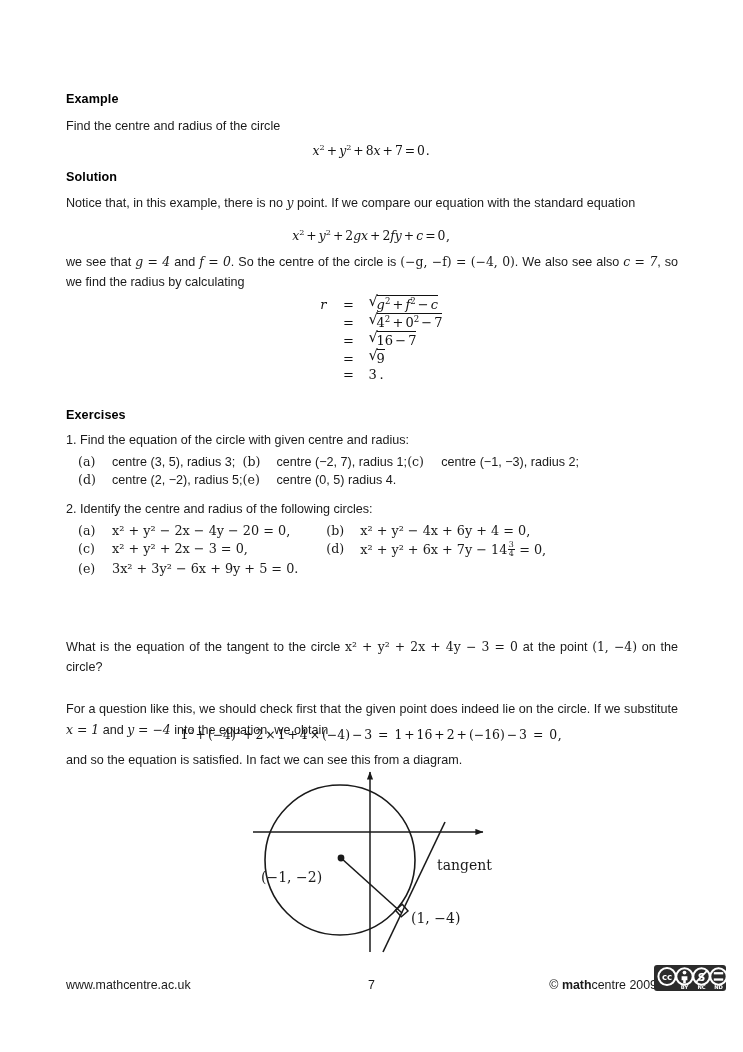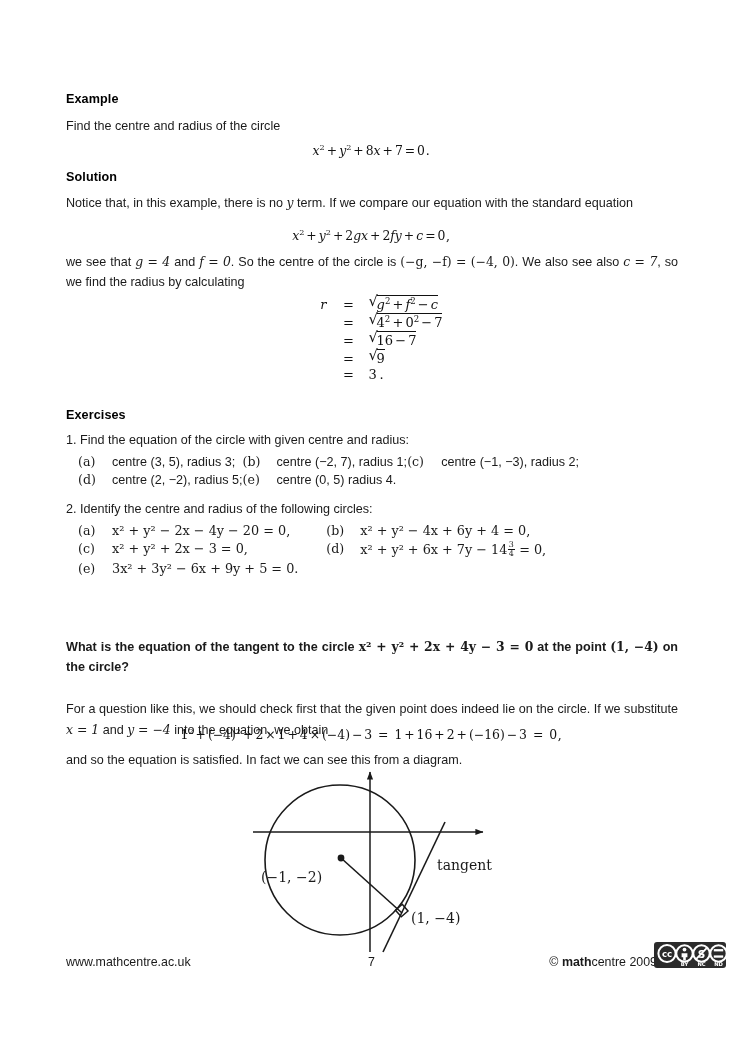--- a/index.html
+++ b/index.html
@@ -72,21 +72,21 @@
   #section-heading{
     position:absolute;left:66px;top:603px;width:620px;
     font-family:"DejaVu Serif", serif;
     font-weight:bold;font-size:20.5px;color:#000;letter-spacing:-0.1px;
   }
 
   
   #diagram{position:absolute;left:205px;top:760px;width:330px;height:195px;}
 
   
-  #footer{position:absolute;left:0;top:955px;width:743px;height:30px;}
+  #footer{position:absolute;left:0;top:978px;width:743px;height:30px;}
   #footer .url{position:absolute;left:66px;top:0;font-size:12.4px;color:#1a1a1a;}
   #footer .pageno{position:absolute;left:0;top:0;width:743px;text-align:center;
                   font-size:12.4px;color:#1a1a1a;}
   #footer .cr{position:absolute;right:86px;top:0;font-size:12.4px;color:#1a1a1a;white-space:nowrap;}
   #footer .cr b{font-weight:bold;}
   #cc-badge{position:absolute;right:17px;top:-13px;}
 </style>
 </head>
 <body>
 
@@ -98,21 +98,21 @@
 
   <div class="disp" style="top:143px;">
     <span class="m"><span class="mi">x</span><sup class="e">2</sup><span class="op">+</span><span class="mi">y</span><sup class="e">2</sup><span class="op">+</span>8<span class="mi">x</span><span class="op">+</span>7<span class="op">=</span>0<span class="thin">.</span></span>
   </div>
 
   <div class="blk hd" style="top:170px;">Solution</div>
 
   <div class="blk para" style="top:193px;">
     <span>Notice that, in this example, there is no</span>
     <span class="m mi">y</span>
-    <span>term. If we compare our equation with the standard equation</span>
+    <span>point. If we compare our equation with the standard equation</span>
   </div>
 
   <div class="disp" style="top:228px;">
     <span class="m"><span class="mi">x</span><sup class="e">2</sup><span class="op">+</span><span class="mi">y</span><sup class="e">2</sup><span class="op">+</span>2<span class="mi">gx</span><span class="op">+</span>2<span class="mi">fy</span><span class="op">+</span><span class="mi">c</span><span class="op">=</span>0<span class="thin">,</span></span>
   </div>
 
   <div class="blk para" style="top:252px;">
     <span>we see that</span>
     <span class="m mi">g = 4</span>
     <span>and</span>
@@ -212,21 +212,21 @@
         <td class="lab">(e)</td>
         <td class="itm m2">3x² + 3y² − 6x + 9y + 5 = 0.</td>
         <td class="lab"></td>
         <td class="itm"></td>
       </tr>
     </tbody>
       </table>
   </div>
 
 
-  <div class="blk para" style="top:637px;font-weight:bold;">
+  <div class="blk para" style="top:637px;">
     <span>What is the equation of the tangent to the circle</span>
     <span class="m">x² + y² + 2x + 4y − 3 = 0</span>
     <span>at the point</span>
     <span class="m">(1, −4)</span>
     <span>on the circle?</span>
   </div>
 
   <div class="blk para" style="top:700px;">
     <span>For a question like this, we should check first that the given point does indeed lie on the circle. If we substitute</span>
     <span class="m mi">x = 1</span>

